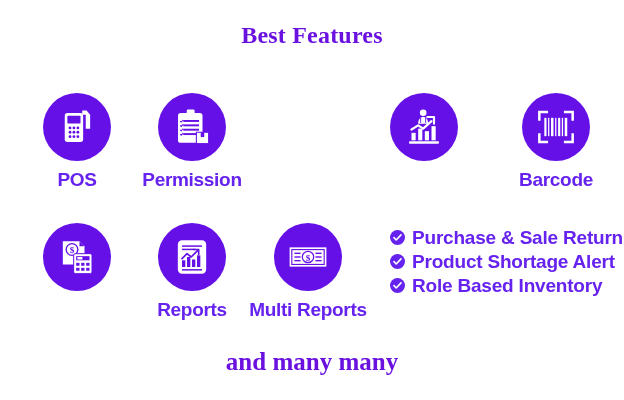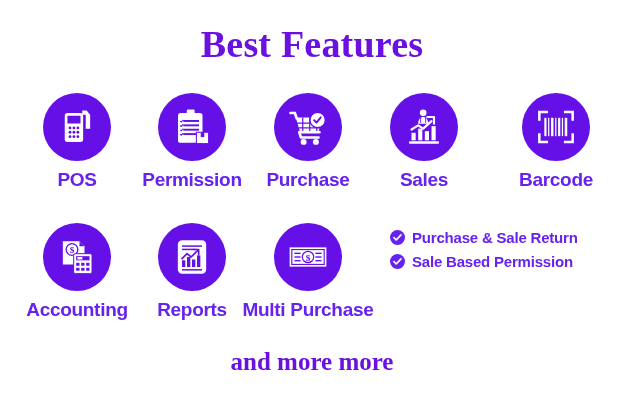--- a/index.html
+++ b/index.html
@@ -20,21 +20,21 @@
     height: 400px;
   }
   .title {
     position: absolute;
     left: 0;
     top: 22px;
     width: 624px;
     text-align: center;
     font-family: "Liberation Serif", serif;
     font-weight: bold;
-    font-size: 38px;
+    font-size: 24px;
     letter-spacing: 0.2px;
     color: #6a11e0;
   }
   .footer {
     position: absolute;
     left: 0;
     top: 348px;
     width: 624px;
     text-align: center;
     font-family: "Liberation Serif", serif;
@@ -84,21 +84,21 @@
   .check-icon {
     flex: 0 0 auto;
     width: 15px;
     height: 15px;
     margin-right: 7px;
     display: block;
   }
   .check-text {
     font-family: "Liberation Sans", sans-serif;
     font-weight: bold;
-    font-size: 15px;
+    font-size: 19px;
     color: #6622ee;
     white-space: nowrap;
     letter-spacing: -0.2px;
   }
 </style>
 </head>
 <body>
 
 <div id="page">
 
@@ -137,55 +137,36 @@
         <path d="M10.5 22.2l1.2 1.2 2.2-2.4" stroke="#6610e8" stroke-width="1.2" fill="none"></path>
         <path d="M10.5 27.2l1.2 1.2 2.2-2.4" stroke="#6610e8" stroke-width="1.2" fill="none"></path>
         <path d="M10.5 32.2l1.2 1.2 2.2-2.4" stroke="#6610e8" stroke-width="1.2" fill="none"></path>
         <rect x="29" y="30" width="14" height="13" fill="#ffffff" stroke="#6610e8" stroke-width="1.2"></rect>
         <rect x="34" y="30" width="4" height="5.5" fill="#6610e8"></rect>
       </svg>
     </div>
     <div class="flabel">Permission</div>
   </div>
 
-  <div class="feature row1" style="left:238px;">
-    <div class="circle">
-      <svg width="42" height="42" viewBox="0 0 48 48">
-        <path d="M4 8h5l2 6" stroke="#ffffff" stroke-width="3" fill="none" stroke-linecap="round"></path>
-        <path d="M10 13h30l-4 17H15z" fill="#ffffff"></path>
-        <path d="M18 13v17M26 13v17M34 13v17" stroke="#6610e8" stroke-width="1.4"></path>
-        <path d="M11.5 19.5h28M13.5 25h26" stroke="#6610e8" stroke-width="1.4"></path>
-        <path d="M15 30h22" stroke="#ffffff" stroke-width="3" stroke-linecap="round"></path>
-        <path d="M14 30l2 6h20" stroke="#ffffff" stroke-width="3" fill="none" stroke-linecap="round" stroke-linejoin="round"></path>
-        <circle cx="19" cy="41" r="3.4" fill="#ffffff"></circle>
-        <circle cx="33" cy="41" r="3.4" fill="#ffffff"></circle>
-        <circle cx="35" cy="16" r="9.5" fill="#6610e8"></circle>
-        <circle cx="35" cy="16" r="8" fill="#ffffff"></circle>
-        <path d="M31 16.2l2.6 2.8 5-6" stroke="#6610e8" stroke-width="2.2" fill="none" stroke-linecap="round" stroke-linejoin="round"></path>
-      </svg>
-    </div>
-    <div class="flabel">Purchase</div>
-  </div>
 
   <div class="feature row1" style="left:354px;">
     <div class="circle">
       <svg width="40" height="40" viewBox="0 0 48 48">
         <circle cx="23" cy="7" r="4" fill="#ffffff"></circle>
         <path d="M17 20c0-5 2.6-8 6-8s6 3 6 8z" fill="#ffffff"></path>
         <path d="M20 13v6M26 13v6" stroke="#6610e8" stroke-width="1.1"></path>
         <path d="M9 27l8-5 6 4 10-9" stroke="#ffffff" stroke-width="2.6" fill="none" stroke-linecap="round" stroke-linejoin="round"></path>
         <path d="M28 12h8v8" stroke="#ffffff" stroke-width="2.6" fill="none" stroke-linecap="round" stroke-linejoin="round"></path>
         <rect x="9" y="31" width="5" height="9" fill="#ffffff"></rect>
         <rect x="17" y="26" width="5" height="14" fill="#ffffff"></rect>
         <rect x="25" y="29" width="5" height="11" fill="#ffffff"></rect>
         <rect x="33" y="23" width="5" height="17" fill="#ffffff"></rect>
         <rect x="6" y="41" width="36" height="3" rx="1.2" fill="#ffffff"></rect>
       </svg>
     </div>
-    <div class="flabel">Sales</div>
   </div>
 
   <div class="feature row1" style="left:486px;">
     <div class="circle">
       <svg width="40" height="40" viewBox="0 0 48 48">
         <path d="M4 15V6h9M44 15V6h-9M4 33v9h9M44 33v9h-9" stroke="#ffffff" stroke-width="3" fill="none" stroke-linecap="square"></path>
         <rect x="10" y="13" width="2.6" height="22" fill="#ffffff"></rect>
         <rect x="14.5" y="13" width="1.5" height="22" fill="#ffffff"></rect>
         <rect x="18" y="13" width="3" height="22" fill="#ffffff"></rect>
         <rect x="23" y="13" width="1.5" height="22" fill="#ffffff"></rect>
@@ -208,21 +189,20 @@
         <rect x="23" y="23" width="16" height="5" fill="#6610e8"></rect>
         <rect x="24.5" y="24" width="6" height="3" fill="#ffffff"></rect>
         <rect x="23" y="31" width="4" height="3.5" fill="#6610e8"></rect>
         <rect x="29" y="31" width="4" height="3.5" fill="#6610e8"></rect>
         <rect x="35" y="31" width="4" height="3.5" fill="#6610e8"></rect>
         <rect x="23" y="37" width="4" height="3.5" fill="#6610e8"></rect>
         <rect x="29" y="37" width="4" height="3.5" fill="#6610e8"></rect>
         <rect x="35" y="37" width="4" height="3.5" fill="#6610e8"></rect>
       </svg>
     </div>
-    <div class="flabel">Accounting</div>
   </div>
 
   <div class="feature row2" style="left:122px;">
     <div class="circle">
       <svg width="40" height="40" viewBox="0 0 48 48">
         <rect x="7" y="4" width="34" height="40" rx="5" fill="#ffffff"></rect>
         <rect x="12" y="10" width="24" height="1.8" fill="#6610e8"></rect>
         <rect x="12" y="14" width="16" height="1.8" fill="#6610e8"></rect>
         <path d="M12 26l6-6 5 4 8-8" stroke="#6610e8" stroke-width="2" fill="none" stroke-linecap="round" stroke-linejoin="round"></path>
         <path d="M26 15h6v6" stroke="#6610e8" stroke-width="2" fill="none" stroke-linecap="round" stroke-linejoin="round"></path>
@@ -244,35 +224,42 @@
         <circle cx="24" cy="24" r="6.5" fill="none" stroke="#6610e8" stroke-width="1.4"></circle>
         <text x="24" y="28" font-family="Liberation Serif, serif" font-size="10.5" font-weight="bold" fill="#6610e8" text-anchor="middle">$</text>
         <rect x="8.5" y="19" width="7" height="1.6" fill="#6610e8"></rect>
         <rect x="8.5" y="23.2" width="7" height="1.6" fill="#6610e8"></rect>
         <rect x="8.5" y="27.4" width="7" height="1.6" fill="#6610e8"></rect>
         <rect x="32.5" y="19" width="7" height="1.6" fill="#6610e8"></rect>
         <rect x="32.5" y="23.2" width="7" height="1.6" fill="#6610e8"></rect>
         <rect x="32.5" y="27.4" width="7" height="1.6" fill="#6610e8"></rect>
       </svg>
     </div>
-    <div class="flabel">Multi Purchase</div>
+    <div class="flabel">Multi Reports</div>
   </div>
 
   <div class="checklist">
     <div class="check-item">
       <svg class="check-icon" viewBox="0 0 20 20">
         <circle cx="10" cy="10" r="10" fill="#6622ee"></circle>
         <path d="M5.3 10.2l3 3.1 6.4-6.8" stroke="#ffffff" stroke-width="2.2" fill="none" stroke-linecap="round" stroke-linejoin="round"></path>
       </svg>
       <span class="check-text">Purchase &amp; Sale Return</span>
     </div>
     <div class="check-item">
       <svg class="check-icon" viewBox="0 0 20 20">
         <circle cx="10" cy="10" r="10" fill="#6622ee"></circle>
         <path d="M5.3 10.2l3 3.1 6.4-6.8" stroke="#ffffff" stroke-width="2.2" fill="none" stroke-linecap="round" stroke-linejoin="round"></path>
       </svg>
-      <span class="check-text">Sale Based Permission</span>
-    </div>
-  </div>
-
-  <div class="footer">and more more</div>
+      <span class="check-text">Product Shortage Alert</span>
+    </div>
+    <div class="check-item">
+      <svg class="check-icon" viewBox="0 0 20 20">
+        <circle cx="10" cy="10" r="10" fill="#6622ee"></circle>
+        <path d="M5.3 10.2l3 3.1 6.4-6.8" stroke="#ffffff" stroke-width="2.2" fill="none" stroke-linecap="round" stroke-linejoin="round"></path>
+      </svg>
+      <span class="check-text">Role Based Inventory</span>
+    </div>
+  </div>
+
+  <div class="footer">and many many</div>
 
 </div>
 
 </body></html>

